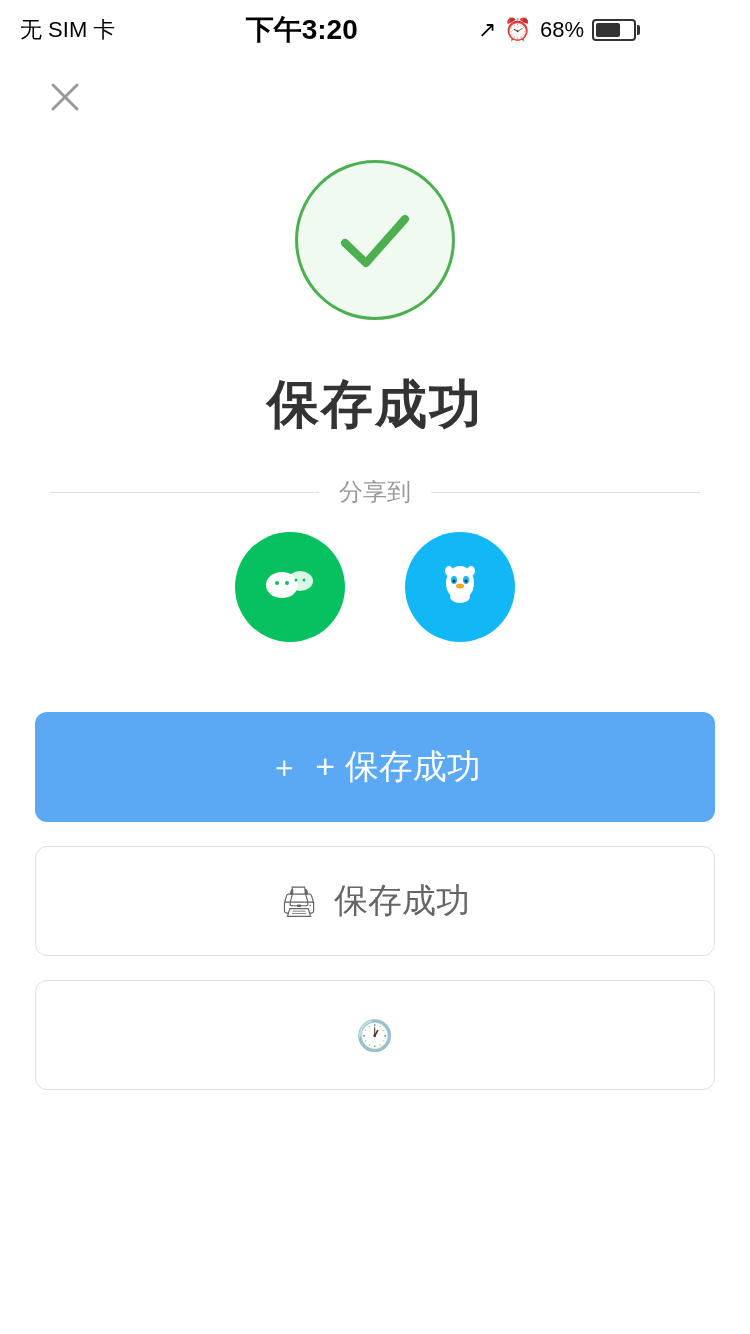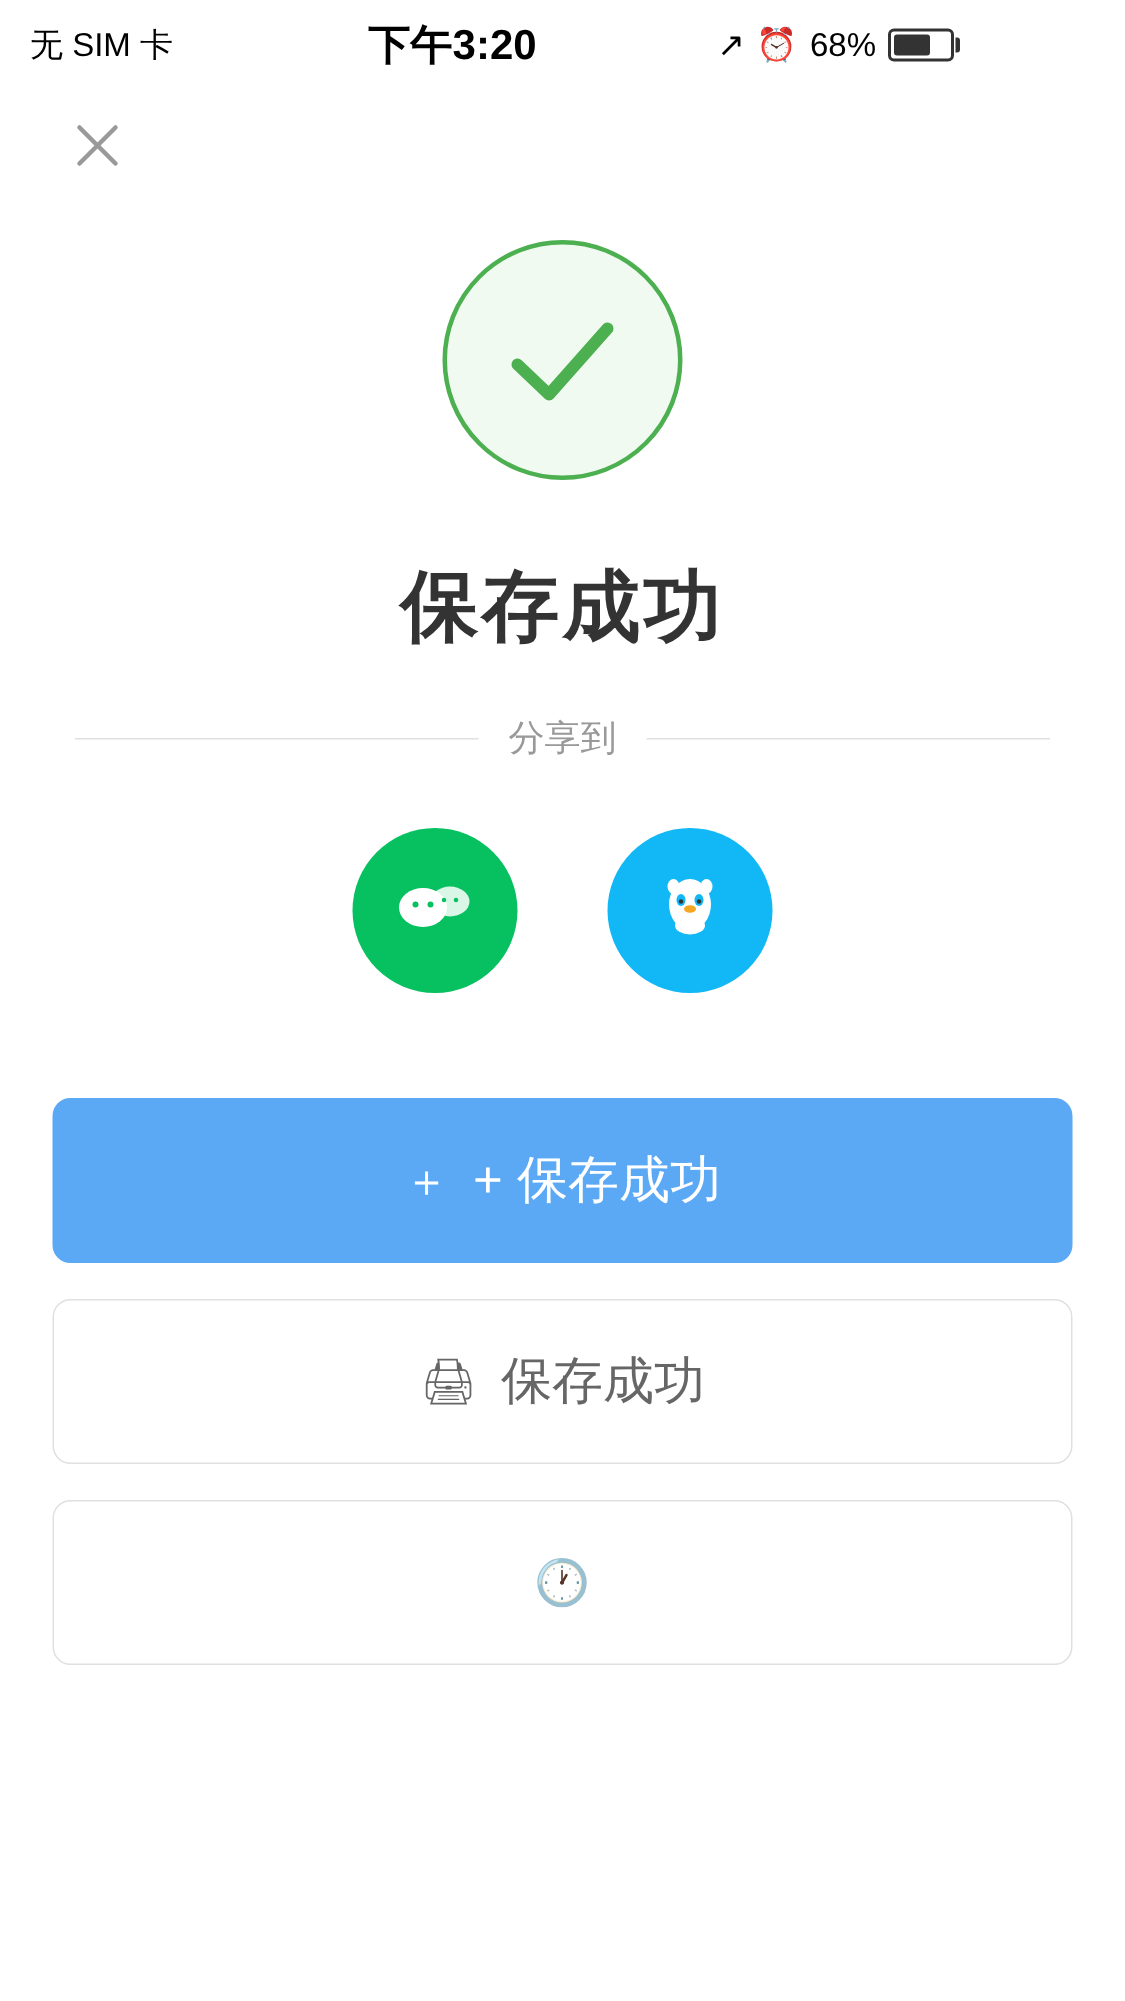--- a/index.html
+++ b/index.html
@@ -119,21 +119,21 @@
       margin-bottom: 36px;
       letter-spacing: 2px;
     }
 
     
     .share-divider {
       width: 100%;
       display: flex;
       align-items: center;
       padding: 0 50px;
-      margin-bottom: 44px;
+      margin-bottom: 24px;
     }
     .divider-line {
       flex: 1;
       height: 1px;
       background: #e0e0e0;
     }
     .divider-label {
       font-size: 24px;
       color: #999999;
       padding: 0 20px;

